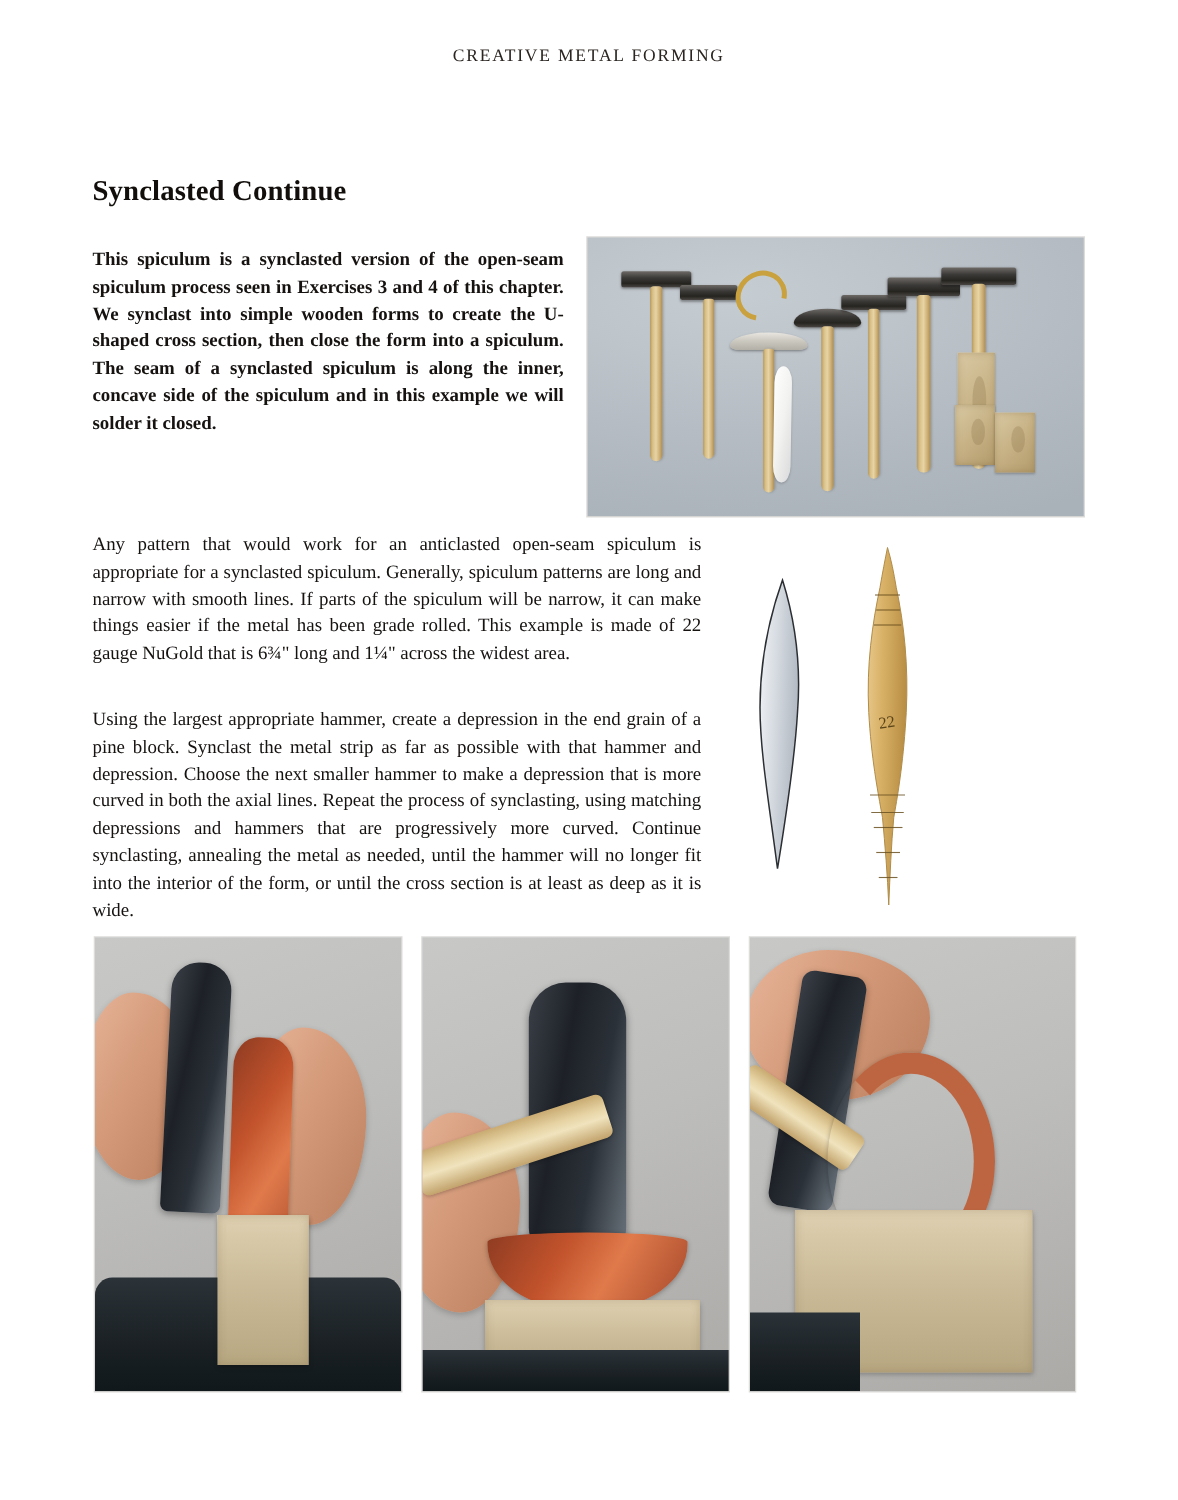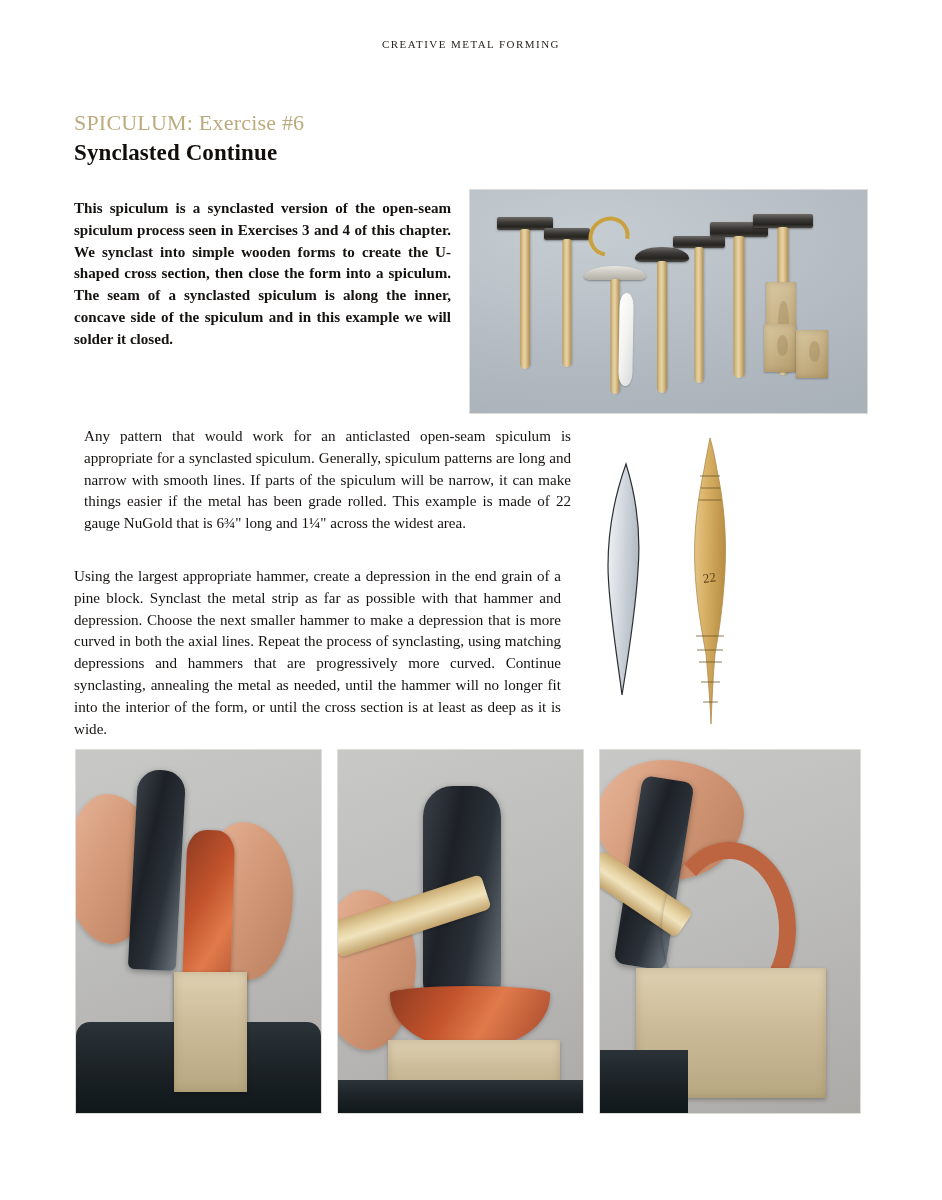--- a/index.html
+++ b/index.html
@@ -22,21 +22,21 @@
   }
 
   
   .running-head {
     position: absolute;
     top: 38px;
     left: 0;
     width: 942px;
     text-align: center;
     font-family: "Liberation Serif", "DejaVu Serif", serif;
-    font-size: 11px;
+    font-size: 14px;
     letter-spacing: 1.45px;
     color: #2a2521;
     font-variant: small-caps;
     text-transform: uppercase;
   }
 
   
   .exercise-label {
     position: absolute;
     left: 74px;
@@ -61,21 +61,21 @@
   .para {
     position: absolute;
     font-size: 15.1px;
     line-height: 21.8px;
     text-align: justify;
     text-justify: inter-word;
     color: #151210;
     hyphens: none;
   }
   #para-1 { left: 74px; top: 198px; width: 377px; font-weight: bold; }
-  #para-2 { left: 84px; top: 426px; width: 487px; }
+  #para-2 { left: 74px; top: 426px; width: 487px; }
   #para-3 { left: 74px; top: 566px; width: 487px; }
 
   
   .photo {
     position: absolute;
     overflow: hidden;
     background: #c9ccd0;
     box-shadow: 0 0 0 1px rgba(120,115,105,0.25);
   }
   .photo-inner { position: absolute; inset: 0; }
@@ -210,21 +210,20 @@
     transform: translateY(-1px);
   }
 </style>
 </head>
 <body>
 
 <div class="page">
 
   <div class="running-head">CREATIVE METAL FORMING</div>
 
-  <div class="exercise-label">SPICULUM: Exercise #6</div>
   <div class="section-title">Synclasted Continue</div>
 
   <div class="para" id="para-1">This spiculum is a synclasted version of the open-seam spiculum process seen in Exercises 3 and 4 of this chapter. We synclast into simple wooden forms to create the U-shaped cross section, then close the form into a spiculum. The seam of a synclasted spiculum is along the inner, concave side of the spiculum and in this example we will solder it closed.</div>
   <div class="para" id="para-2">Any pattern that would work for an anticlasted open-seam spiculum is appropriate for a synclasted spiculum. Generally, spiculum patterns are long and narrow with smooth lines. If parts of the spiculum will be narrow, it can make things easier if the metal has been grade rolled. This example is made of 22 gauge NuGold that is 6¾" long and 1¼" across the widest area.</div>
   <div class="para" id="para-3">Using the largest appropriate hammer, create a depression in the end grain of a pine block. Synclast the metal strip as far as possible with that hammer and depression. Choose the next smaller hammer to make a depression that is more curved in both the axial lines. Repeat the process of synclasting, using matching depressions and hammers that are progressively more curved. Continue synclasting, annealing the metal as needed, until the hammer will no longer fit into the interior of the form, or until the cross section is at least as deep as it is wide.</div>
 
   <div class="photo" id="photo-hammers">
     <div class="photo-inner">
       <div class="hammer-bg"></div>
 

